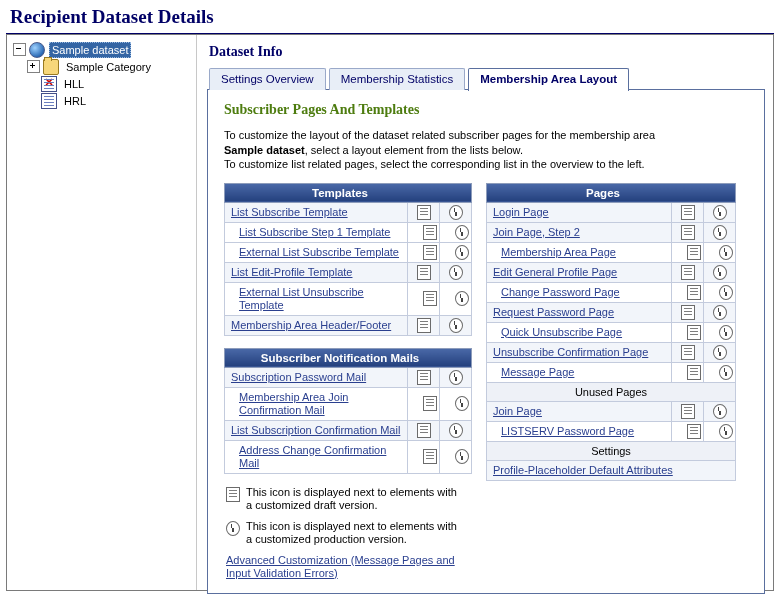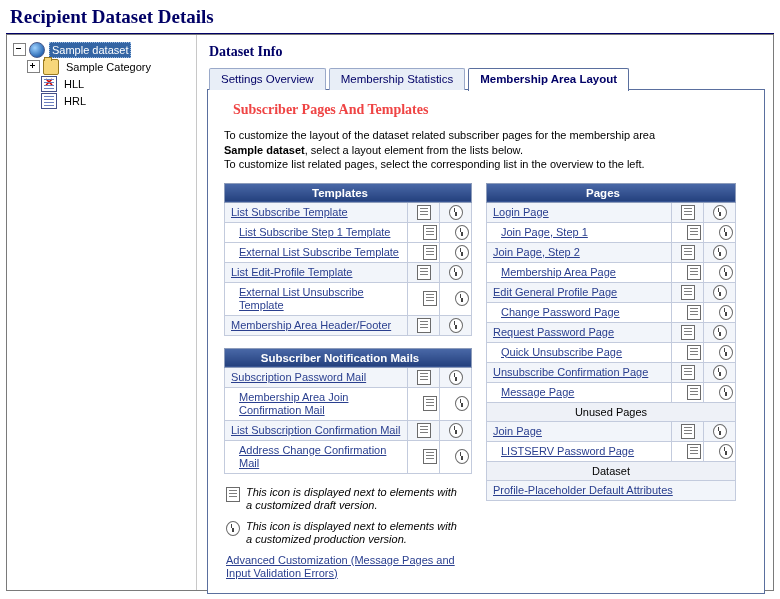--- a/index.html
+++ b/index.html
@@ -202,22 +202,22 @@
     background: #ffffff;
     margin-top: -1px;
     padding: 10px 14px 12px 14px;
     box-sizing: border-box;
     min-height: 440px;
   }
   .panel-heading {
     font-family: "Liberation Serif", serif;
     font-size: 14px;
     font-weight: bold;
-    color: #ef4444;
-    margin: 2px 0 10px 11px;
+    color: #4d7c0f;
+    margin: 2px 0 10px 2px;
   }
   .intro {
     font-size: 11px;
     color: #000000;
     line-height: 14.5px;
     margin: 0 0 11px 2px;
   }
   .intro b { font-weight: bold; }
   
   .cols {
@@ -317,21 +317,20 @@
     margin-bottom: 7px;
   }
   .legend-ic {
     width: 20px;
     flex: 0 0 auto;
     padding-top: 1px;
   }
   .legend-tx {
     font-size: 11px;
     line-height: 13.5px;
-    font-style: italic;
   }
   .adv-link {
     margin: 6px 0 0 2px;
     width: 252px;
     line-height: 13.5px;
   }
 </style>
 </head>
 <body>
 
@@ -491,25 +490,20 @@
             <table class="tbl">
               <tbody>
                   <tr>
                 <th colspan="3">Pages</th>
               </tr>
               <tr>
                 <td class="name"><span class="link">Login Page</span></td>
                 <td class="ico"><span class="ic ic-draft"></span></td>
                 <td class="ico"><span class="ic ic-prod"></span></td>
               </tr>
-              <tr class="alt">
-                <td class="name"><span class="link">Join Page, Step 1</span></td>
-                <td class="ico"><span class="ic ic-draft"></span></td>
-                <td class="ico"><span class="ic ic-prod"></span></td>
-              </tr>
               <tr>
                 <td class="name"><span class="link">Join Page, Step 2</span></td>
                 <td class="ico"><span class="ic ic-draft"></span></td>
                 <td class="ico"><span class="ic ic-prod"></span></td>
               </tr>
               <tr class="alt">
                 <td class="name"><span class="link">Membership Area Page</span></td>
                 <td class="ico"><span class="ic ic-draft"></span></td>
                 <td class="ico"><span class="ic ic-prod"></span></td>
               </tr>
@@ -550,21 +544,21 @@
                 <td class="name"><span class="link">Join Page</span></td>
                 <td class="ico"><span class="ic ic-draft"></span></td>
                 <td class="ico"><span class="ic ic-prod"></span></td>
               </tr>
               <tr class="alt">
                 <td class="name"><span class="link">LISTSERV Password Page</span></td>
                 <td class="ico"><span class="ic ic-draft"></span></td>
                 <td class="ico"><span class="ic ic-prod"></span></td>
               </tr>
               <tr class="subhdr">
-                <td colspan="3">Dataset</td>
+                <td colspan="3">Settings</td>
               </tr>
               <tr>
                 <td colspan="3" class="name"><span class="link">Profile-Placeholder Default Attributes</span></td>
               </tr>
             </tbody>
               </table>
           </div>
 
         </div>
 

